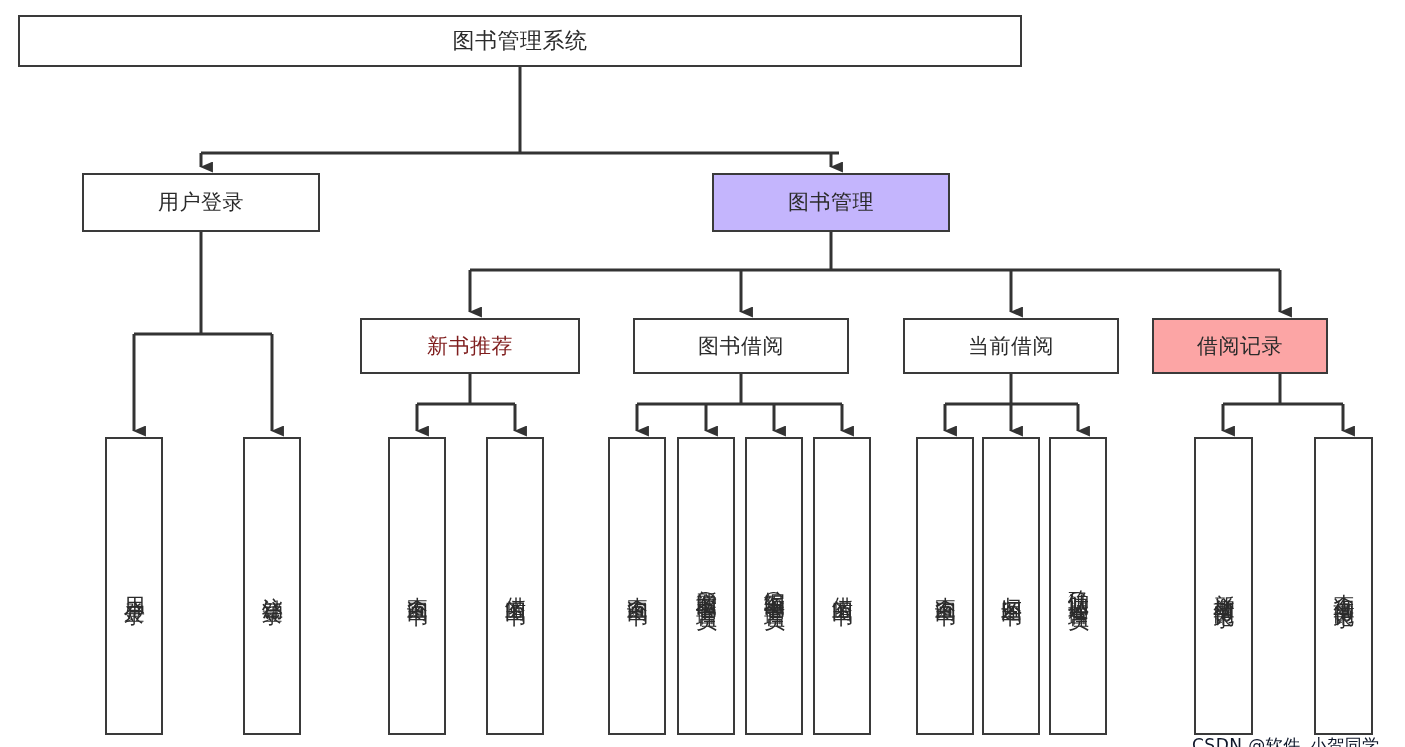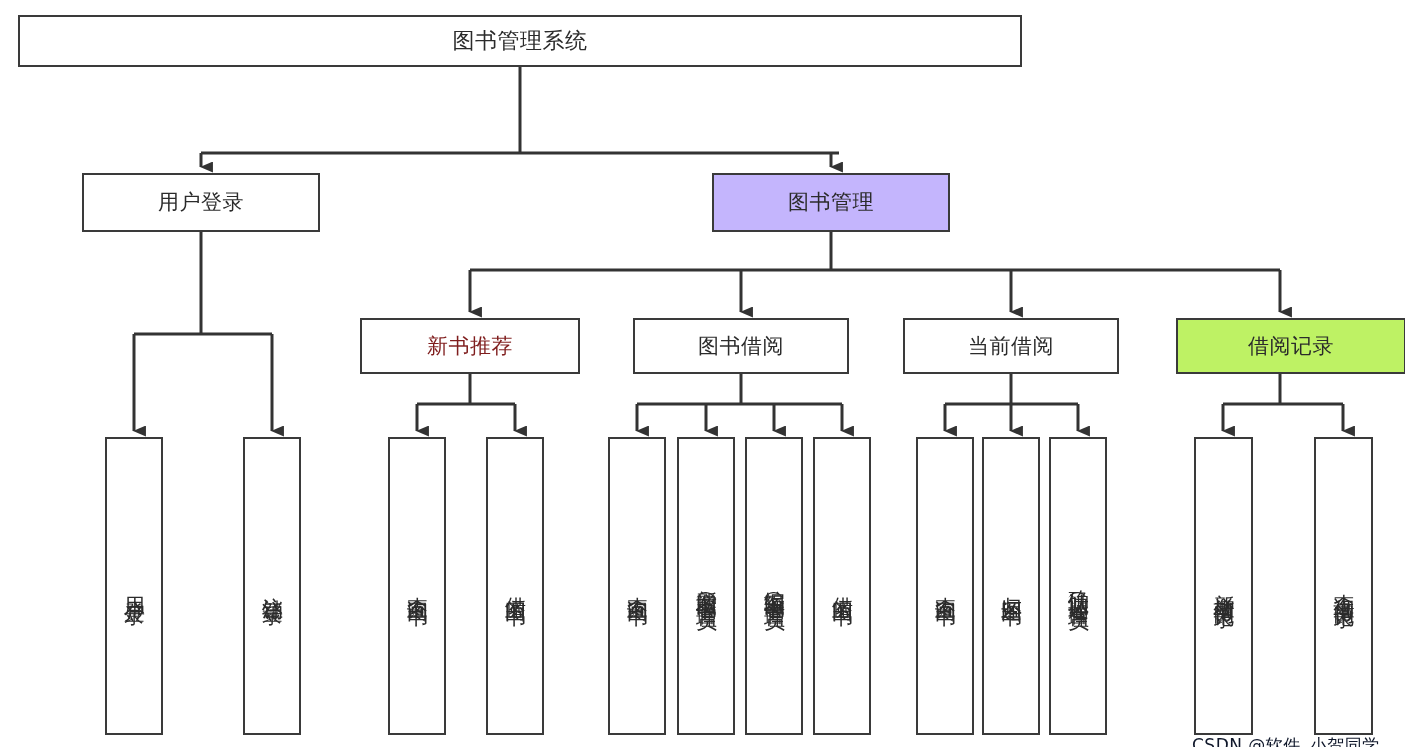--- a/index.html
+++ b/index.html
@@ -133,21 +133,21 @@
 
   <div class="node horiz" style="left: 360px; top: 318px; width: 220px; height: 56px; border-color: rgb(58, 58, 58); background: rgb(255, 255, 255); color: #7f1d1d;">
     <span class="lbl">新书推荐</span>
   </div>
   <div class="node horiz" style="left: 903px; top: 318px; width: 216px; height: 56px; border-color: rgb(58, 58, 58); background: rgb(255, 255, 255); color: rgb(43, 43, 43);">
     <span class="lbl">当前借阅</span>
   </div>
   <div class="node horiz" style="left: 633px; top: 318px; width: 216px; height: 56px; border-color: rgb(58, 58, 58); background: rgb(255, 255, 255); color: rgb(43, 43, 43);">
     <span class="lbl">图书借阅</span>
   </div>
-  <div class="node horiz" style="left: 1176px; top: 318px; width: 230px; height: 56px; border-color: rgb(58, 58, 58); background: #bef264; color: rgb(43, 43, 43);">
+  <div class="node horiz" style="left: 1152px; top: 318px; width: 176px; height: 56px; border-color: rgb(58, 58, 58); background: #fca5a5; color: rgb(43, 43, 43);">
     <span class="lbl">借阅记录</span>
   </div>
 
   <div class="node vert" style="left: 105px; top: 437px; width: 58px; height: 298px; border-color: rgb(58, 58, 58); background: rgb(255, 255, 255); color: rgb(43, 43, 43);">
     <span class="lbl">用户登录</span>
   </div>
   <div class="node vert" style="left: 243px; top: 437px; width: 58px; height: 298px; border-color: rgb(58, 58, 58); background: rgb(255, 255, 255); color: rgb(43, 43, 43);">
     <span class="lbl">注销登录</span>
   </div>
   <div class="node vert" style="left: 388px; top: 437px; width: 58px; height: 298px; border-color: rgb(58, 58, 58); background: rgb(255, 255, 255); color: rgb(43, 43, 43);">

